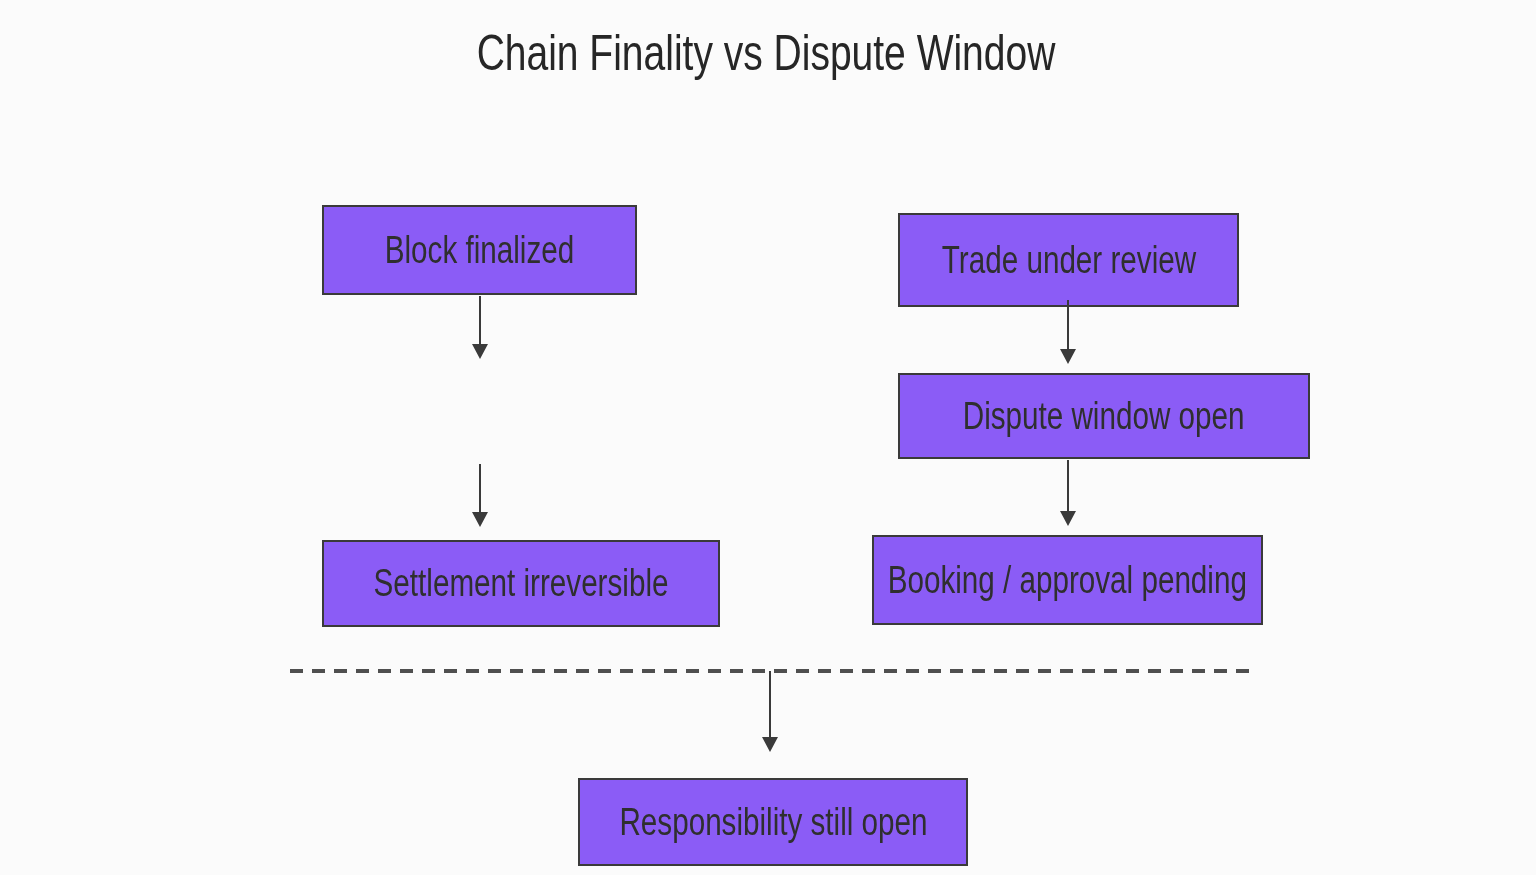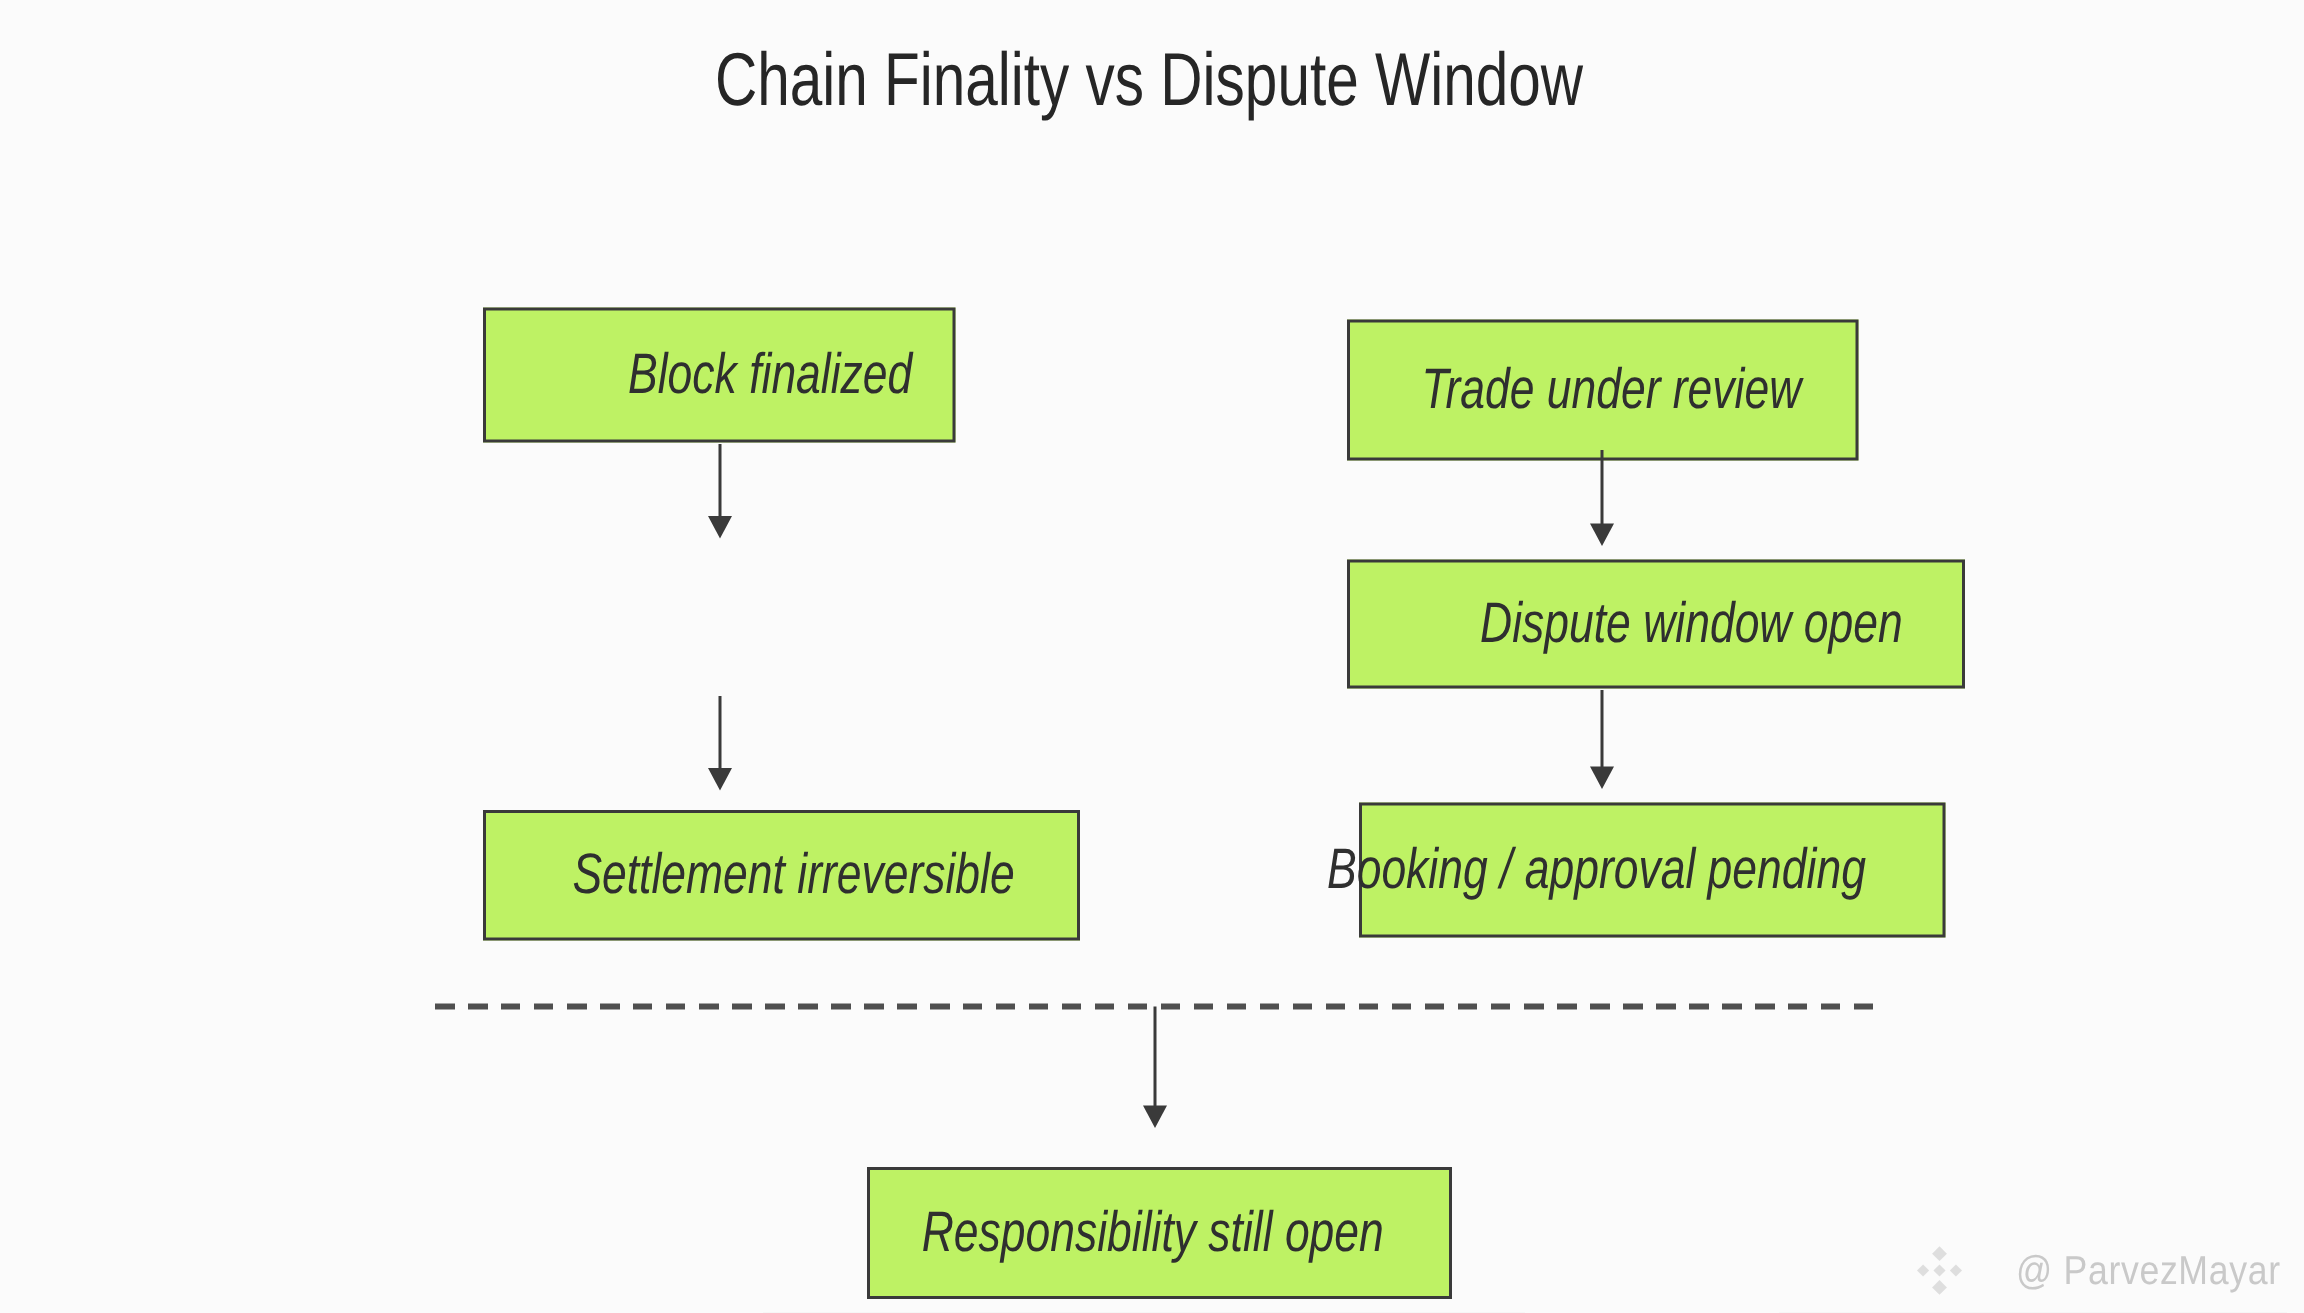--- a/index.html
+++ b/index.html
@@ -37,25 +37,24 @@
   .condensed {
     display: inline-block;
     transform: scaleX(0.78);
     transform-origin: center center;
     white-space: nowrap;
   }
   .flow-box {
     position: absolute;
     box-sizing: border-box;
     border: 2.5px solid #3a3a3a;
-    background: #bef264;
+    background: #8b5cf6;
     display: flex;
     align-items: center;
-    justify-content: flex-end;
-    font-style: italic;
+    justify-content: center;
   }
   .flow-box .box-label {
     font-size: 38px;
     color: #2f2f2f;
   }
   .varrow {
     position: absolute;
     width: 18px;
   }
   .varrow .stem {
@@ -139,41 +138,29 @@
     <div class="stem"></div>
     <div class="head"></div>
   </div>
   <div class="flow-box" style="left:898px; top:373px; width:412px; height:86px;">
     <span class="box-label condensed">Dispute window open</span>
   </div>
   <div class="varrow" style="left:1059px; top:460px; height:66px;">
     <div class="stem"></div>
     <div class="head"></div>
   </div>
-  <div class="flow-box" style="left:872px; top:535px; width:391px; height:90px;margin-left:34px;">
+  <div class="flow-box" style="left:872px; top:535px; width:391px; height:90px;">
     <span class="box-label condensed">Booking / approval pending</span>
   </div>
 
   <div class="dashed-divider"></div>
 
   <div class="varrow" style="left:761px; top:671px; height:81px;">
     <div class="stem"></div>
     <div class="head"></div>
   </div>
 
   <div class="flow-box" style="left:578px; top:778px; width:390px; height:88px;">
     <span class="box-label condensed">Responsibility still open</span>
   </div>
 
-  <div class="watermark">
-    <svg width="36" height="36" viewBox="0 0 24 24">
-      <g fill="#dedede">
-        <polygon points="12,1.2 15.3,4.5 12,7.8 8.7,4.5"></polygon>
-        <polygon points="4.7,9.3 7.4,12 4.7,14.7 2,12"></polygon>
-        <polygon points="19.3,9.3 22,12 19.3,14.7 16.6,12"></polygon>
-        <polygon points="12,9.3 14.7,12 12,14.7 9.3,12"></polygon>
-        <polygon points="12,16.2 15.3,19.5 12,22.8 8.7,19.5"></polygon>
-      </g>
-    </svg>
-    <span class="wm-text">@ ParvezMayar</span>
-  </div>
 
 </div>
 
 </body></html>

